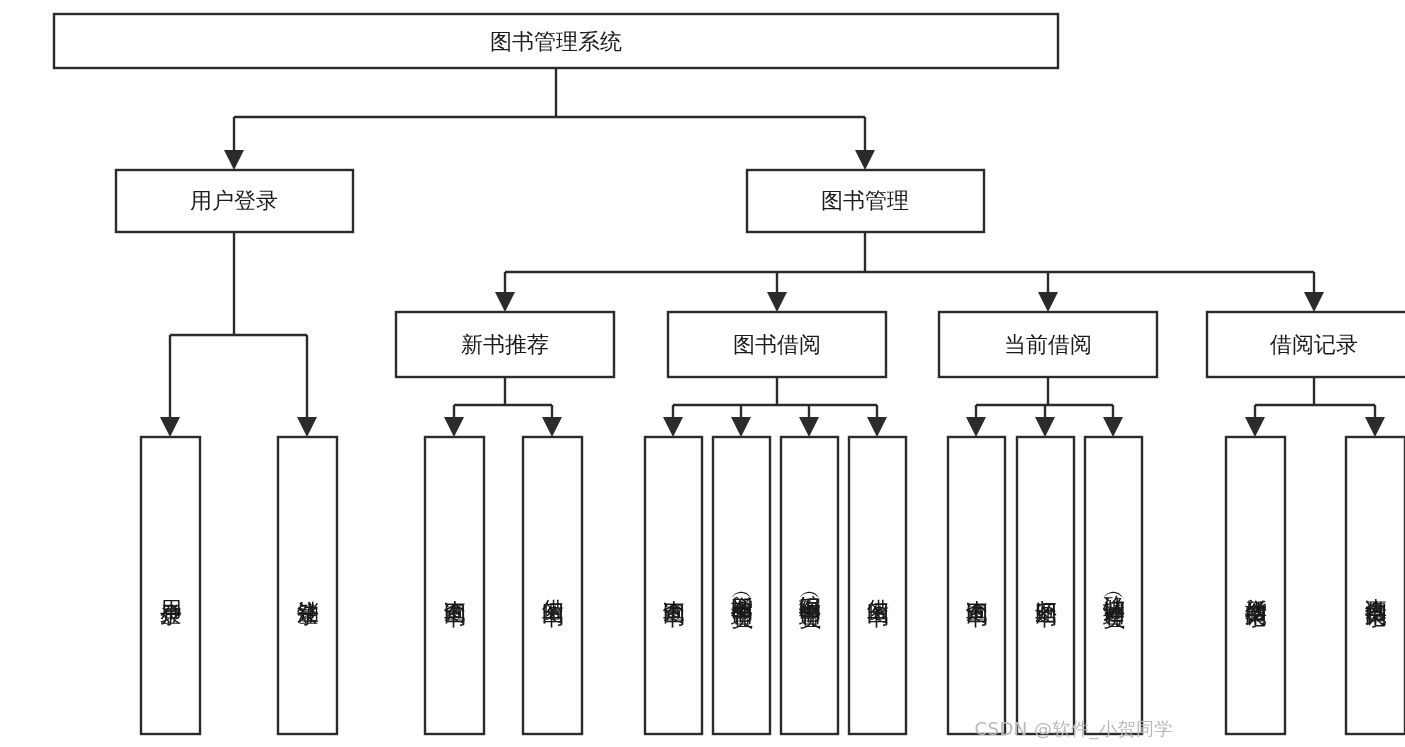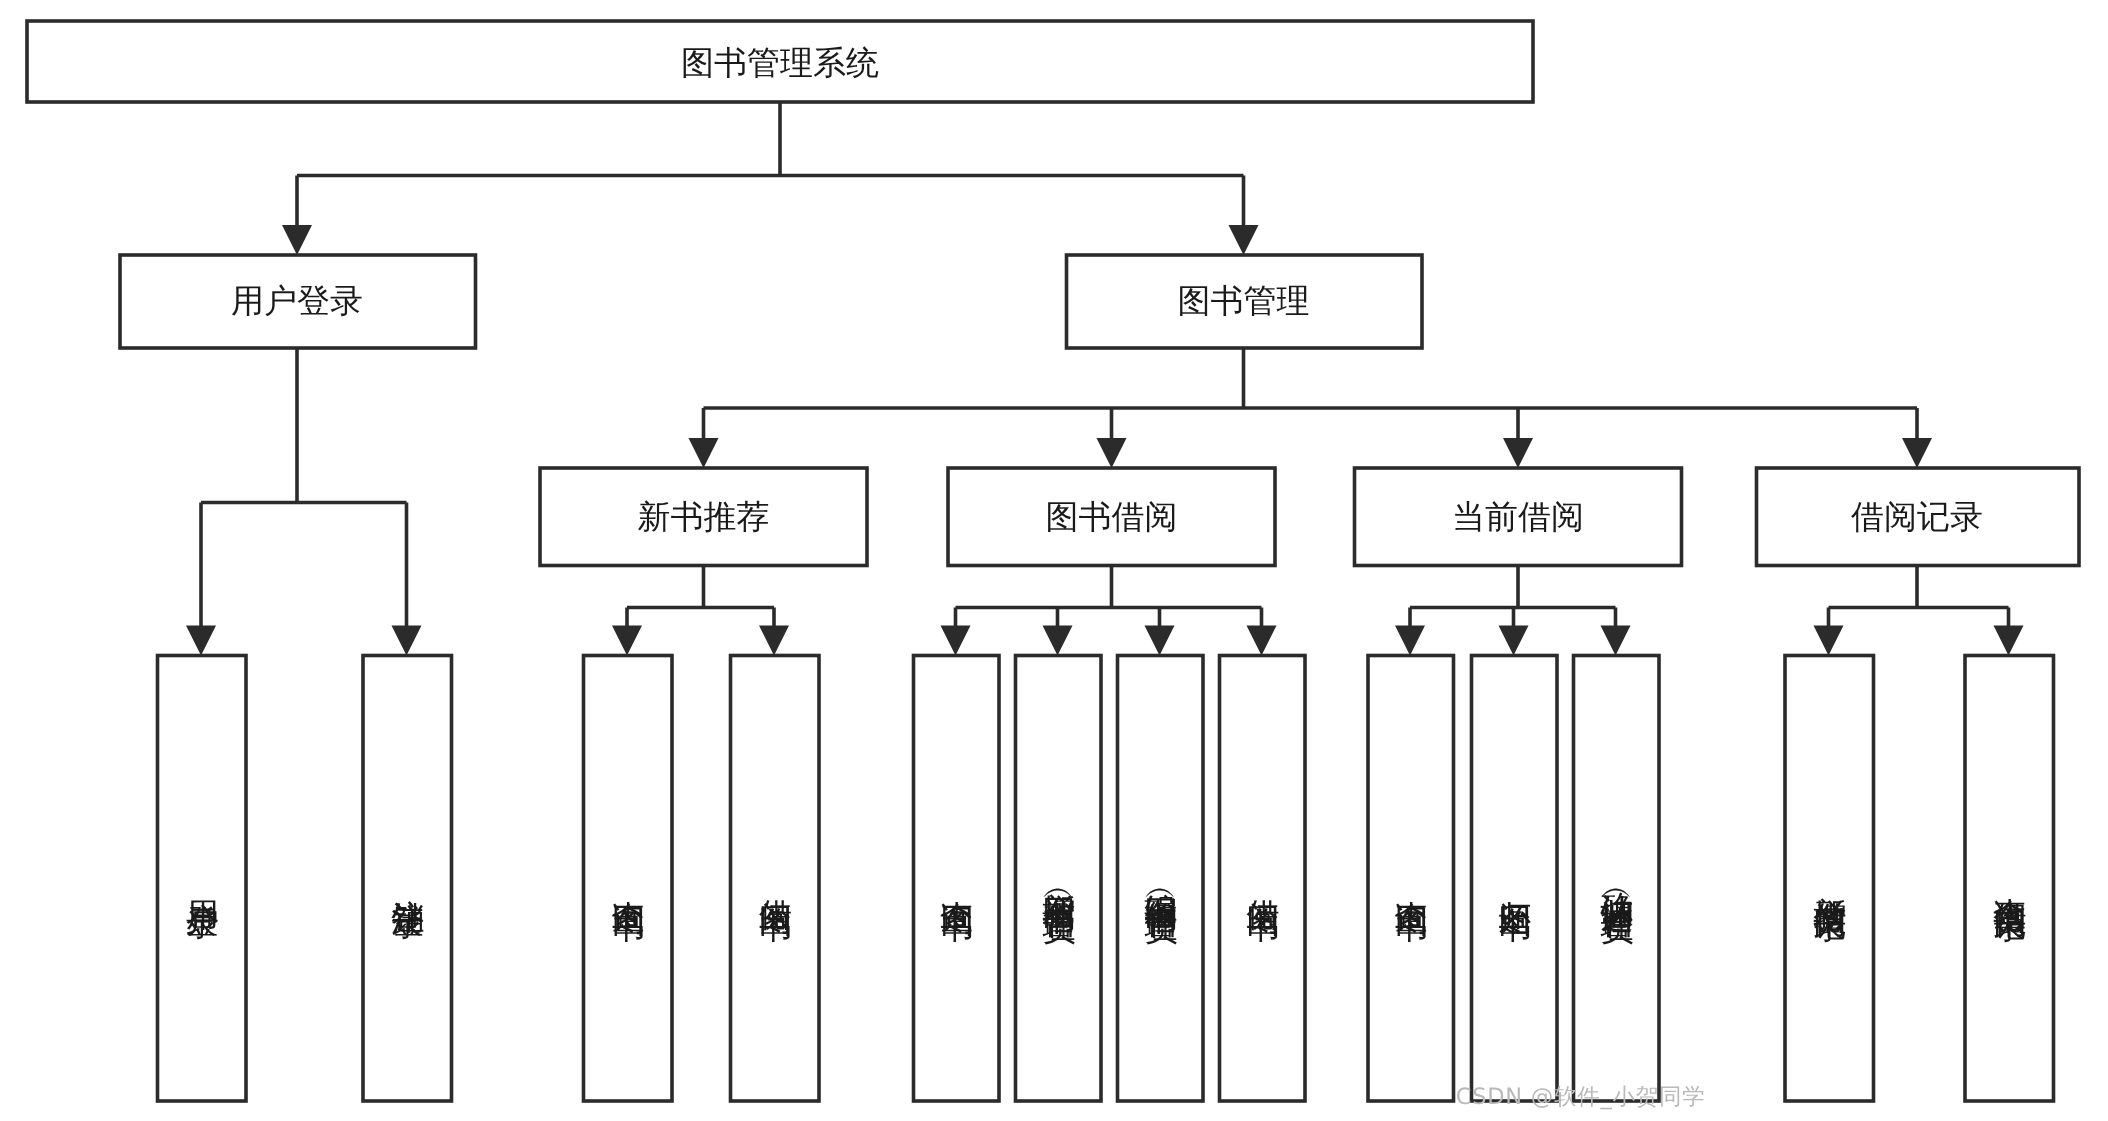--- a/index.html
+++ b/index.html
@@ -13,20 +13,21 @@
     font-family: "DejaVu Sans", "Liberation Sans", sans-serif;
     overflow: hidden;
     position: relative;
   }
   #diagram-root {
     position: absolute;
     left: 0;
     top: 0;
     width: 1149px;
     height: 747px;
+    padding-left: 36px;
   }
   svg.diagram {
     display: block;
     width: 1405px;
     height: 747px;
   }
   .node-rect {
     fill: #ffffff;
     stroke: #2b2b2b;
     stroke-width: 2.4;
@@ -56,21 +57,21 @@
   }
   .arrow-head {
     fill: #2b2b2b;
     stroke: none;
   }
   .watermark-text {
     position: absolute;
     right: 12px;
     bottom: 6px;
     font-family: "DejaVu Sans", "Liberation Sans", sans-serif;
-    font-size: 15px;
+    font-size: 18px;
     color: #b9b9b9;
     white-space: nowrap;
     user-select: none;
     letter-spacing: 0.5px;
   }
 </style>
 </head>
 <body>
 
 <div id="diagram-root">

